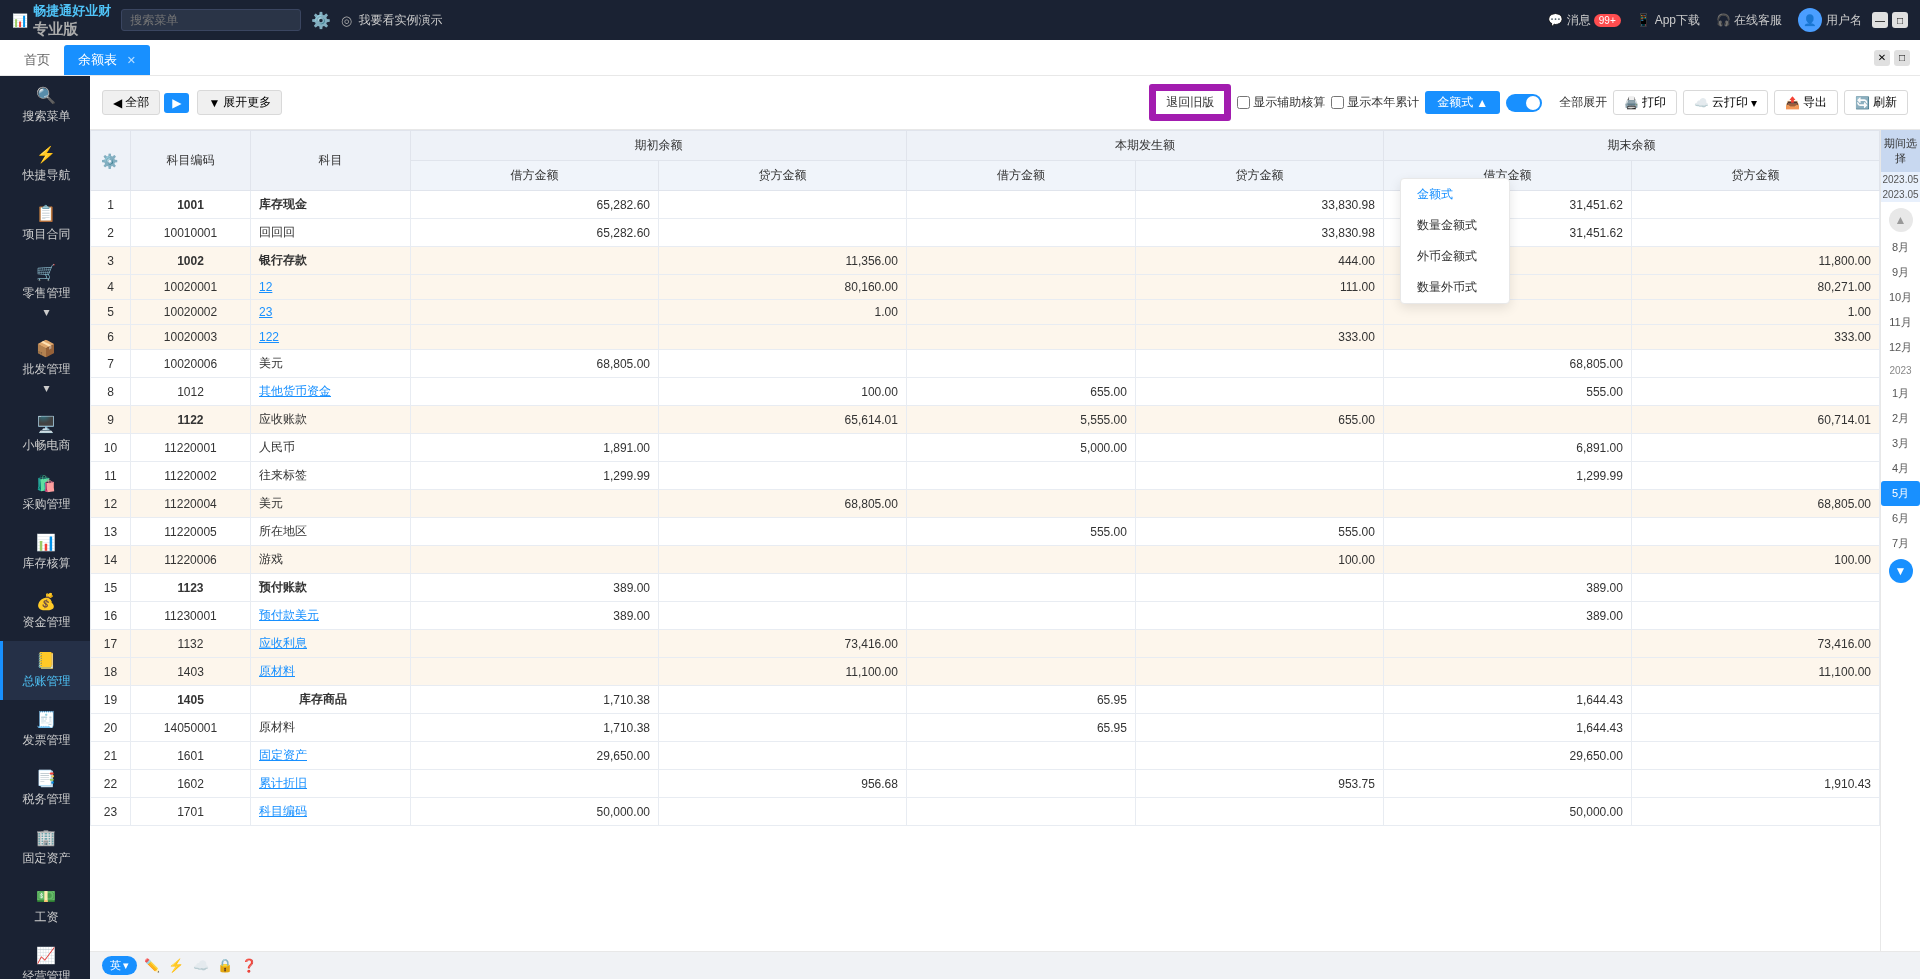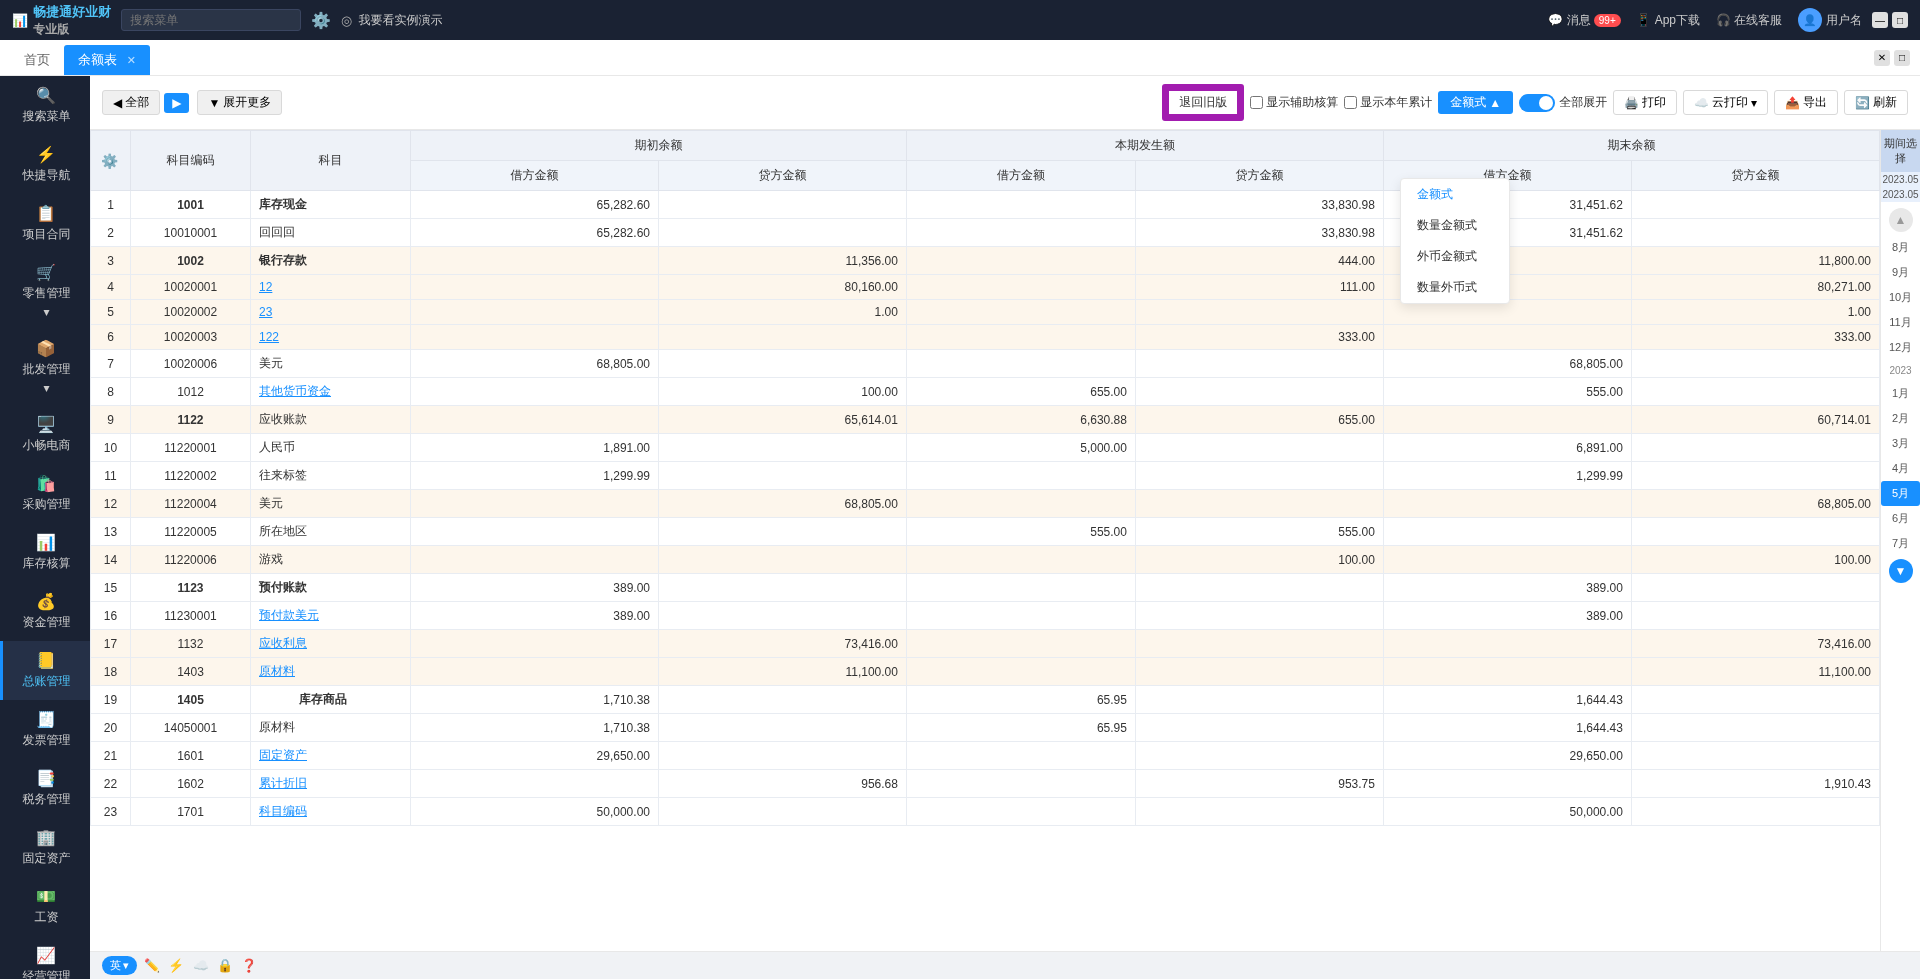--- a/index.html
+++ b/index.html
@@ -9,21 +9,21 @@
     .top-bar {
       height: 40px;
       background: #1a2233;
       display: flex;
       align-items: center;
       padding: 0 12px;
       color: #fff;
       gap: 10px;
     }
     .top-bar-logo { font-size: 13px; font-weight: bold; color: #4fc3f7; display: flex; align-items: center; gap: 5px; }
-    .top-bar-logo .sub { font-size: 12px; color: #aaa; }
+    .top-bar-logo .sub { font-size: 15px; color: #aaa; }
     .top-bar-input { flex: 1; max-width: 180px; background: #2a3447; border: 1px solid #3a4560; border-radius: 3px; padding: 3px 8px; color: #fff; font-size: 12px; outline: none; }
     .top-bar-center { flex: 1; display: flex; align-items: center; gap: 6px; color: #aaa; font-size: 12px; }
     .top-bar-right { display: flex; align-items: center; gap: 16px; font-size: 12px; color: #ccc; }
     .badge { background: #ff4d4f; color: #fff; border-radius: 10px; padding: 1px 5px; font-size: 10px; }
     .top-bar-right span { cursor: pointer; display: flex; align-items: center; gap: 3px; }
 
     
     .nav-tabs {
       height: 36px;
       background: #fff;
@@ -94,21 +94,21 @@
       gap: 8px;
     }
     .breadcrumb-area { display: flex; align-items: center; gap: 4px; font-size: 12px; color: #666; }
     .btn-all { background: #f0f0f0; border: 1px solid #d9d9d9; padding: 3px 10px; border-radius: 3px; cursor: pointer; font-size: 12px; display: flex; align-items: center; gap: 3px; }
     .btn-arrow { background: #1890ff; color: #fff; border: none; padding: 3px 8px; border-radius: 3px; cursor: pointer; font-size: 12px; }
     .btn-expand { background: #f0f0f0; border: 1px solid #d9d9d9; padding: 3px 10px; border-radius: 3px; cursor: pointer; font-size: 12px; display: flex; align-items: center; gap: 3px; }
     .toolbar-right { margin-left: auto; display: flex; align-items: center; gap: 6px; }
     .btn-return { background: #fff; border: 7px solid #a21caf; padding: 3px 10px; border-radius: 3px; cursor: pointer; font-size: 12px; color: #333; }
     .checkbox-item { display: flex; align-items: center; gap: 3px; font-size: 12px; cursor: pointer; }
     .btn-amount { background: #1890ff; color: #fff; border: none; padding: 3px 12px; border-radius: 3px; cursor: pointer; font-size: 12px; display: flex; align-items: center; gap: 3px; position: relative; }
-    .toggle-switch { display: flex; align-items: center; gap: 4px; font-size: 12px; }
+    .toggle-switch { display: flex; align-items: center; gap: 17px; font-size: 12px; }
     .switch { width: 36px; height: 18px; background: #1890ff; border-radius: 9px; position: relative; cursor: pointer; }
     .switch::after { content: ''; position: absolute; width: 14px; height: 14px; background: #fff; border-radius: 50%; top: 2px; right: 2px; }
     .btn-action { background: #fff; border: 1px solid #d9d9d9; padding: 3px 10px; border-radius: 3px; cursor: pointer; font-size: 12px; display: flex; align-items: center; gap: 3px; }
 
     
     .table-wrap {
       flex: 1;
       overflow: auto;
       background: #fff;
       margin: 0;
@@ -525,21 +525,21 @@
                 <td class="num"></td>
                 <td class="num">555.00</td>
                 <td class="num"></td>
               </tr>
               <tr>
                 <td class="center highlighted">9</td>
                 <td class="center highlighted" style="font-weight: bold;">1122</td>
                 <td class="highlighted" style="font-weight: normal;">应收账款</td>
                 <td class="num highlighted"></td>
                 <td class="num highlighted">65,614.01</td>
-                <td class="num highlighted">6,630.88</td>
+                <td class="num highlighted">5,555.00</td>
                 <td class="num highlighted">655.00</td>
                 <td class="num highlighted"></td>
                 <td class="num highlighted">60,714.01</td>
               </tr>
               <tr>
                 <td class="center">10</td>
                 <td class="center">11220001</td>
                 <td>人民币</td>
                 <td class="num">1,891.00</td>
                 <td class="num"></td>

